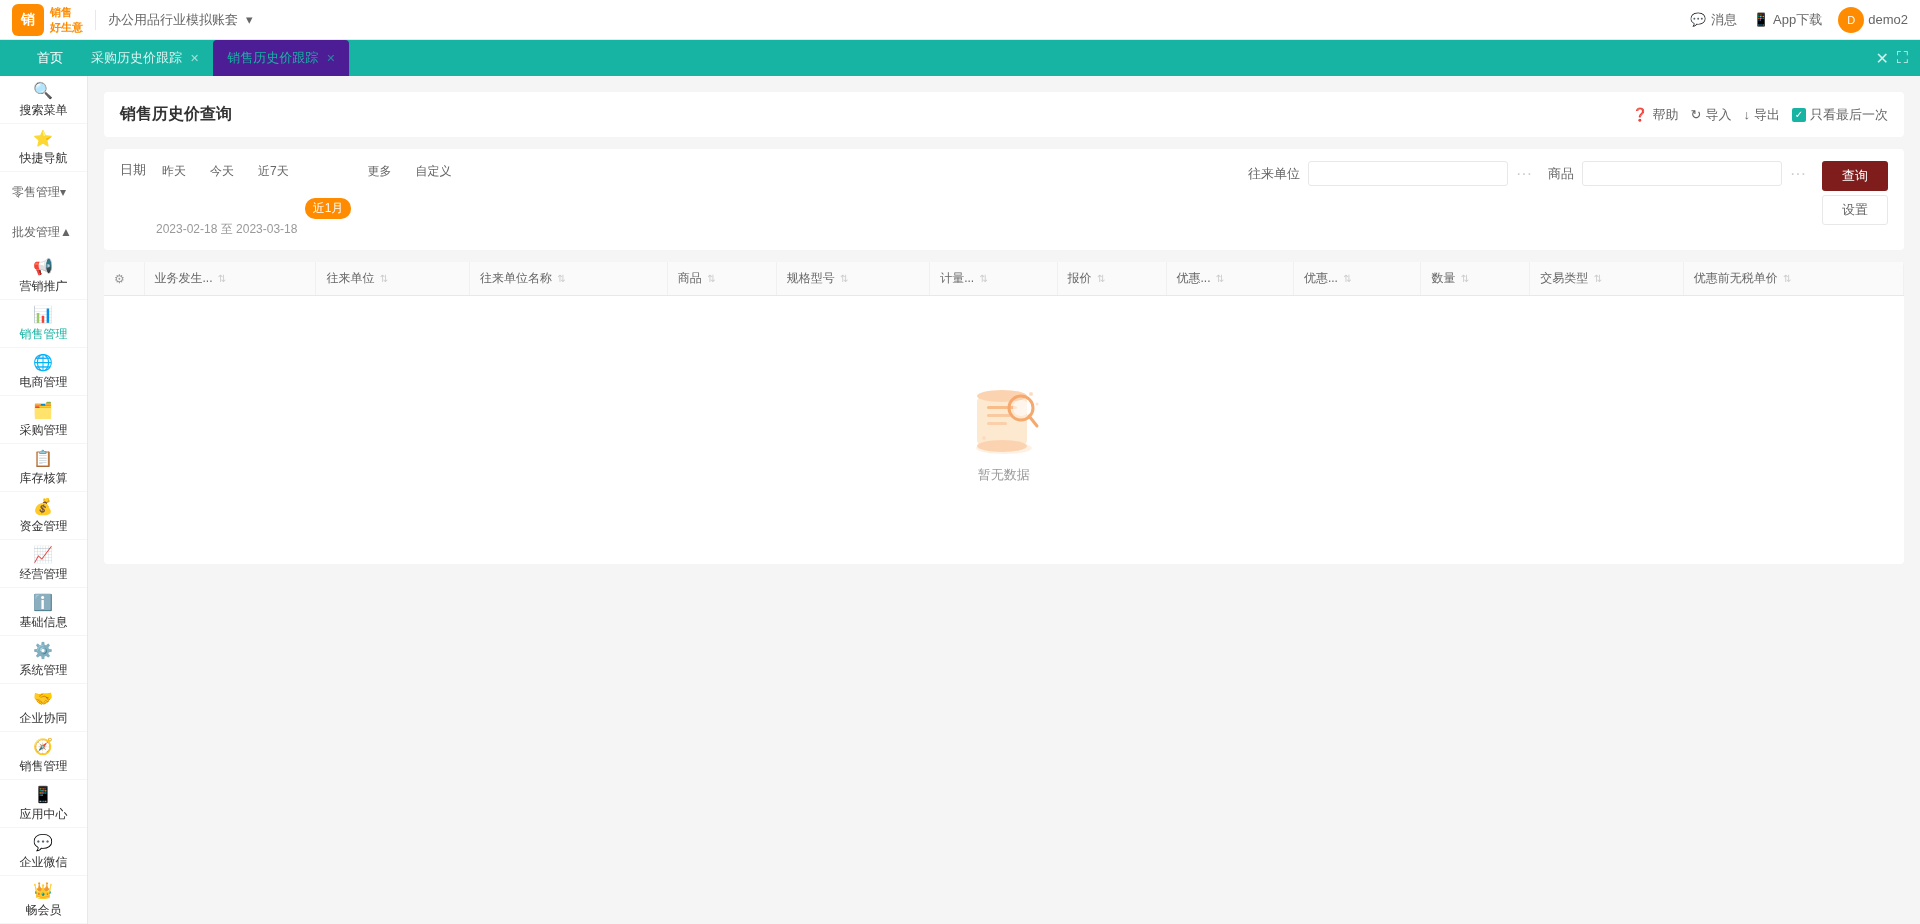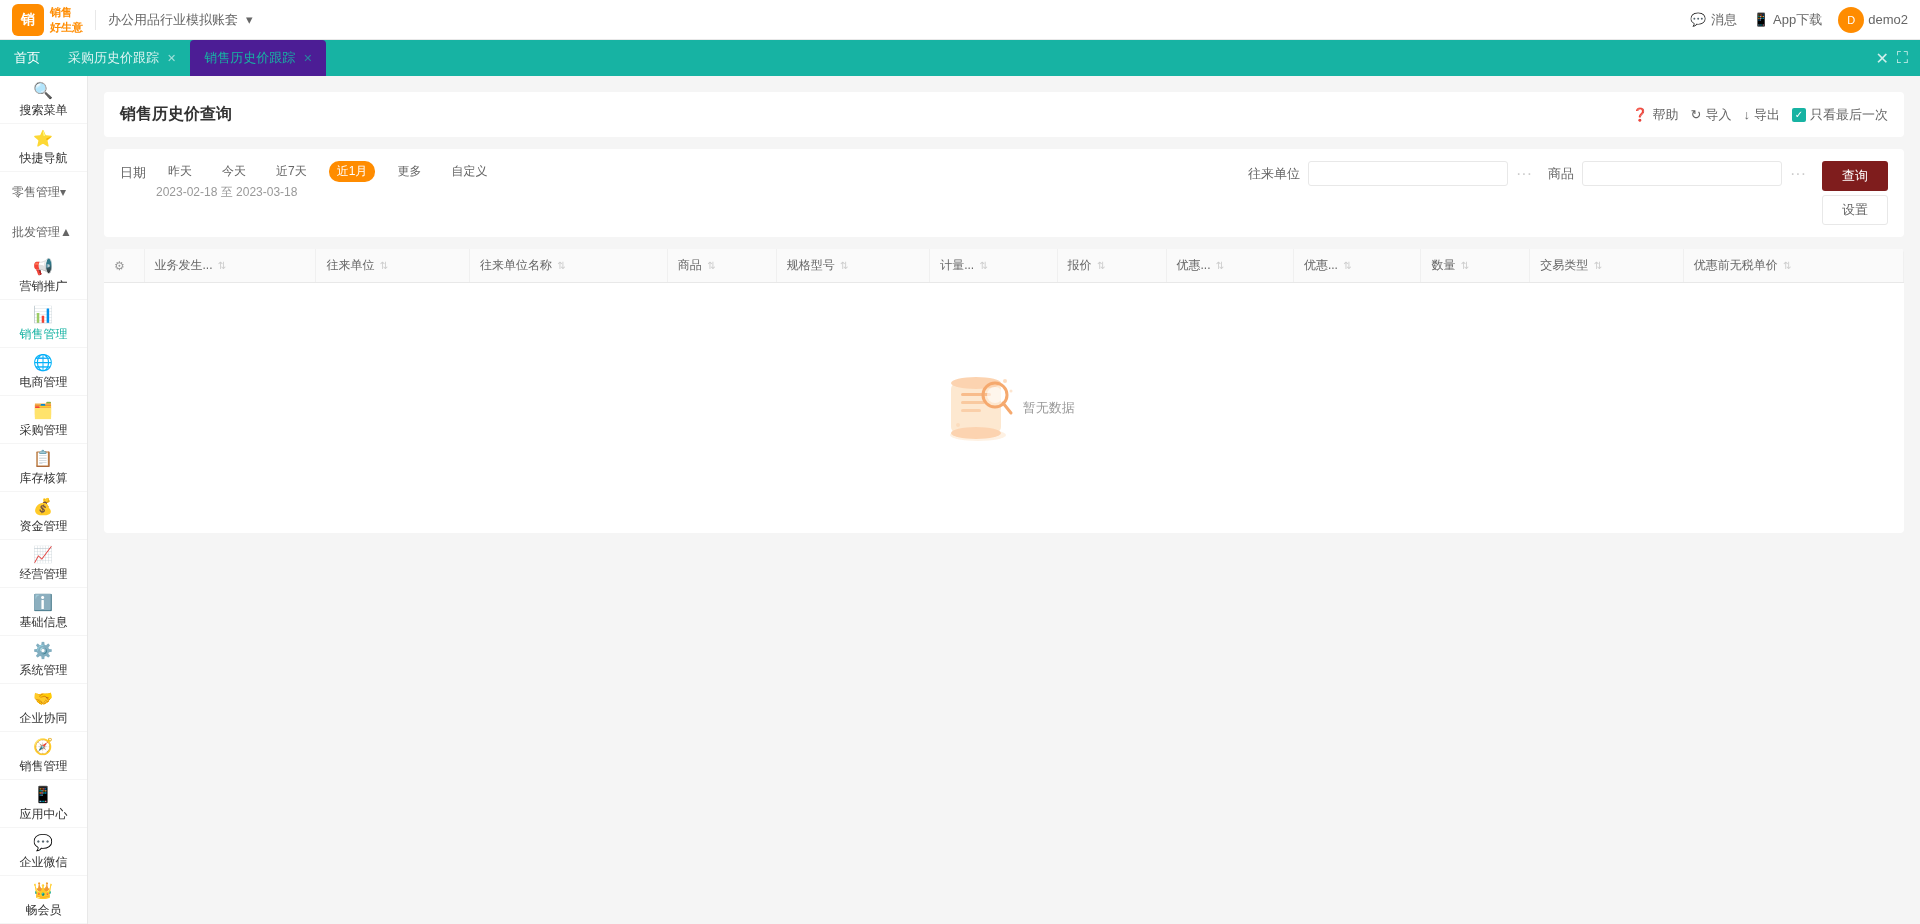--- a/index.html
+++ b/index.html
@@ -36,20 +36,21 @@
 
     
     .tabbar {
       height: 36px;
       background: #17b3a3;
       display: flex;
       align-items: center;
       position: fixed;
       top: 40px; left: 0; right: 0;
       z-index: 99;
+      padding-left: 23px;
     }
     .tab {
       height: 36px;
       display: flex;
       align-items: center;
       padding: 0 14px;
       font-size: 13px;
       color: rgba(255,255,255,0.85);
       cursor: pointer;
       gap: 6px;
@@ -139,35 +140,36 @@
     .filter-bar {
       background: #fff;
       padding: 12px 16px;
       margin-bottom: 12px;
       border-radius: 4px;
       display: flex;
       align-items: flex-start;
       gap: 16px;
       flex-wrap: wrap;
     }
-    .filter-row { display: flex; align-items: flex-end; gap: 14px; flex-wrap: wrap; }
+    .filter-row { display: flex; align-items: flex-start; gap: 8px; flex-wrap: wrap; }
     .filter-label { color: #666; font-size: 13px; white-space: nowrap; }
     .date-btn {
       padding: 2px 8px;
       border-radius: 3px;
       cursor: pointer;
       font-size: 12px;
       color: #666;
       background: transparent;
       border: none;
     }
     .date-btn.active {
       background: #ff8c00;
       color: white;
       border-radius: 10px;
+      margin-top: 37px;
     }
     .date-range { font-size: 12px; color: #999; margin-left: 4px; }
     .filter-input-group { display: flex; align-items: center; gap: 8px; }
     .filter-input {
       border: 1px solid #e8e8e8;
       border-radius: 3px;
       padding: 4px 8px;
       font-size: 13px;
       color: #333;
       width: 200px;
@@ -222,21 +224,21 @@
       border-right: 1px solid #f8f8f8;
       padding: 8px 10px;
       color: #333;
     }
     .th-gear { width: 40px; text-align: center; }
     .gear-icon { color: #999; cursor: pointer; }
 
     
     .empty-state {
       display: flex;
-      flex-direction: row;
+      flex-direction: column;
       align-items: center;
       justify-content: center;
       padding: 80px 20px;
       color: #999;
       font-size: 13px;
     }
   </style>
 </head>
 <body>
 

